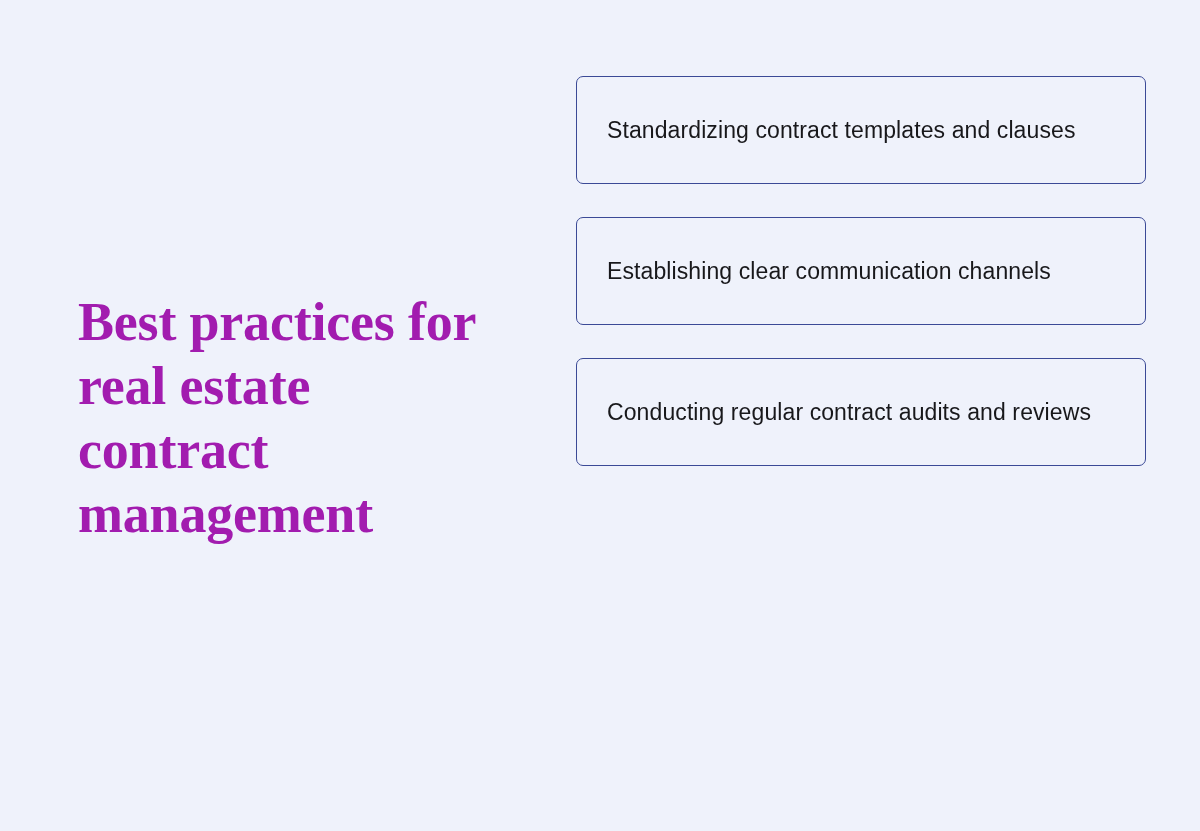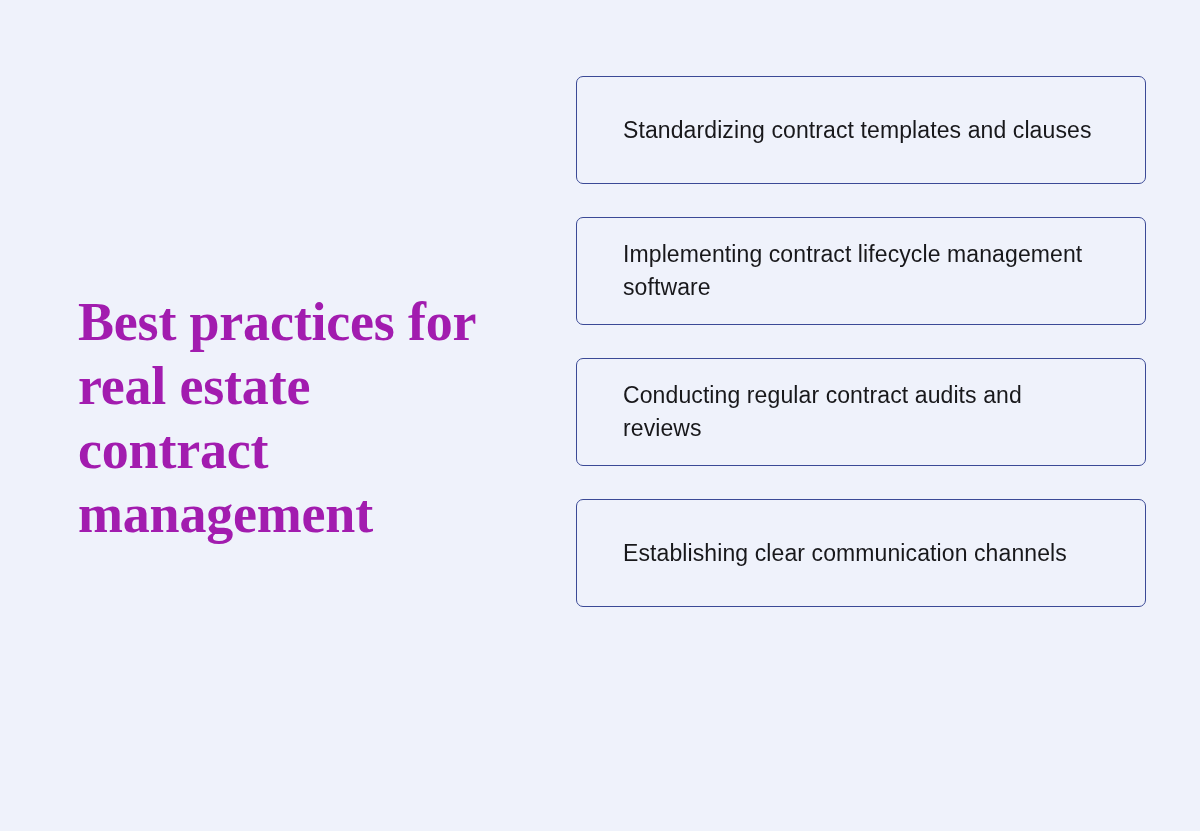--- a/index.html
+++ b/index.html
@@ -58,21 +58,21 @@
     height: 108px;
     border: 1.6px solid #3b4a96;
     border-radius: 7px;
     background: transparent;
     display: flex;
     align-items: center;
     padding: 0 30px;
   }
 
   .card-text {
-    margin: 16px;
+    margin: 0;
     font-family: "Liberation Sans", sans-serif;
     font-weight: 400;
     font-size: 23px;
     line-height: 33px;
     color: #18181b;
     letter-spacing: 0.1px;
   }
 </style>
 </head>
 <body>
@@ -83,27 +83,24 @@
     <h1 class="heading-title">Best practices for real estate contract management</h1>
   </div>
 
   <div class="card-column">
 
     <div class="card">
       <p class="card-text">Standardizing contract templates and clauses</p>
     </div>
 
 
+
     <div class="card">
-      <p class="card-text">Implementing contract lifecycle management software</p>
+      <p class="card-text">Establishing clear communication channels</p>
     </div>
 
     <div class="card">
       <p class="card-text">Conducting regular contract audits and reviews</p>
-    </div>
-
-    <div class="card">
-      <p class="card-text">Establishing clear communication channels</p>
     </div>
 
   </div>
 
 </div>
 
 </body></html>

